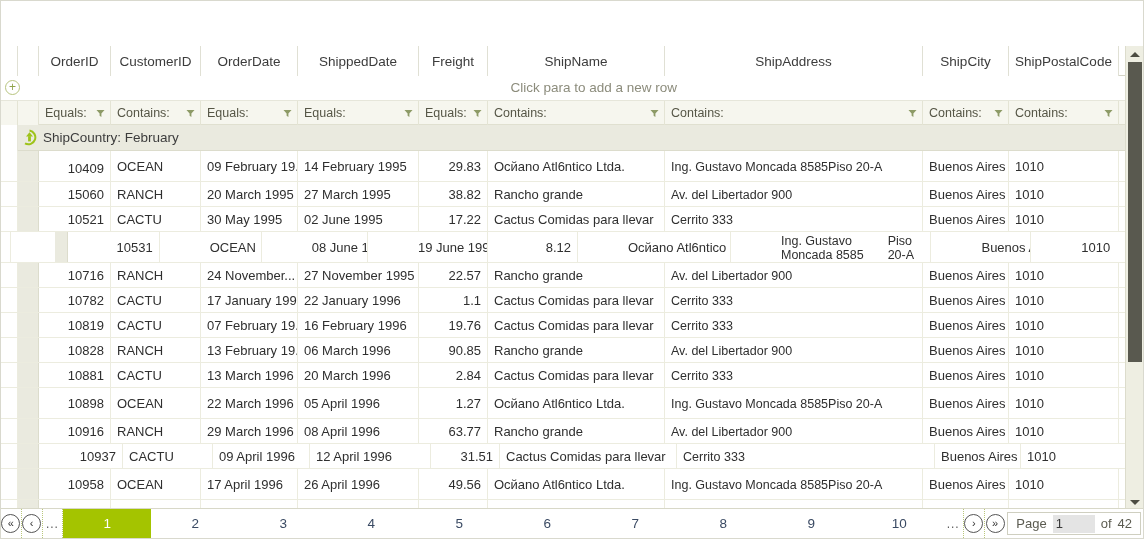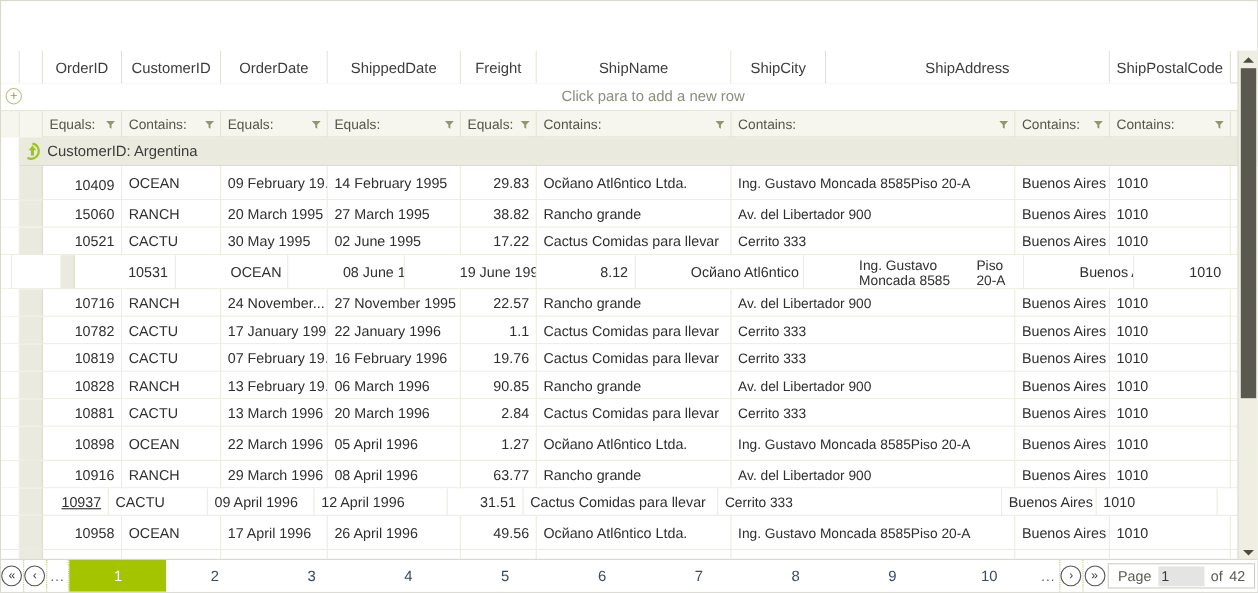--- a/index.html
+++ b/index.html
@@ -243,25 +243,25 @@
         </div>
         <div class="hdr-cell" style="width: 121px;">
           <span>ShippedDate</span>
         </div>
         <div class="hdr-cell" style="width: 69px;">
           <span>Freight</span>
         </div>
         <div class="hdr-cell" style="width: 177px;">
           <span>ShipName</span>
         </div>
+        <div class="hdr-cell" style="width: 258px;">
+          <span>ShipAddress</span>
+        </div>
         <div class="hdr-cell" style="width: 86px;">
           <span>ShipCity</span>
-        </div>
-        <div class="hdr-cell" style="width: 258px;">
-          <span>ShipAddress</span>
         </div>
         <div class="hdr-cell" style="width: 110px;">
           <span>ShipPostalCode</span>
         </div>
       </div>
 
     <div class="newrow">
       <div class="newrow-plus">+</div>
       <div class="newrow-text">Click para to add a new row</div>
     </div>
@@ -327,21 +327,21 @@
 
     <div class="grp-row">
       <div class="grp-indent"></div>
       <div class="grp-arrow-wrap">
         <svg width="17" height="17" viewBox="0 0 17 17">
           <path d="M8.5 1.6 A6.9 6.9 0 1 1 4.0 14.4" fill="none" stroke="#9ec31a" stroke-width="2"></path>
           <path d="M8.5 3.2 L12.0 7.6 L5.0 7.6 Z" fill="#9ec31a"></path>
           <rect x="7.1" y="7.2" width="2.8" height="5.2" fill="#9ec31a"></rect>
         </svg>
       </div>
-      <div class="grp-text">CustomerID: Argentina</div>
+      <div class="grp-text">ShipCountry: February</div>
     </div>
 
     <div id="rows-container">
         <div class="data-row" style="height: 31px;">
           <div class="rowhdr-cell"></div>
           <div class="grpbar-cell"></div>
           <div class="dcell num" style="width: 72px; height: 34px;">
             <span>10409</span>
           </div>
           <div class="dcell" style="width: 90px; height: 31px;">
@@ -678,21 +678,21 @@
           <div class="dcell" style="width: 86px; height: 25px;">
             <span>Buenos Aires</span>
           </div>
           <div class="dcell" style="width: 110px; height: 25px;">
             <span>1010</span>
           </div>
         </div>
         <div class="data-row" style="height: 25px;">
           <div class="rowhdr-cell"></div>
           <div class="grpbar-cell"></div>
-          <div class="dcell num" style="width: 60px; height: 25px; text-decoration: underline;">
+          <div class="dcell num" style="width: 84px; height: 25px;">
             <span>10937</span>
           </div>
           <div class="dcell" style="width: 90px; height: 25px;">
             <span>CACTU</span>
           </div>
           <div class="dcell" style="width: 97px; height: 25px;">
             <span>09 April 1996</span>
           </div>
           <div class="dcell" style="width: 121px; height: 25px;">
             <span>12 April 1996</span>

